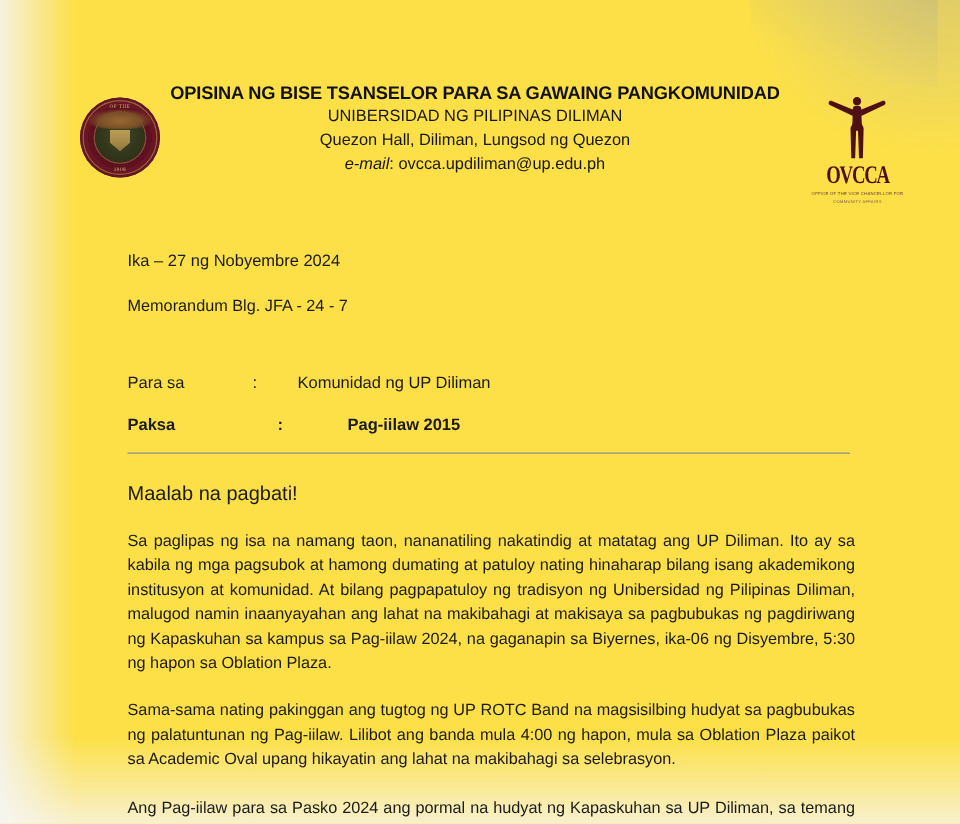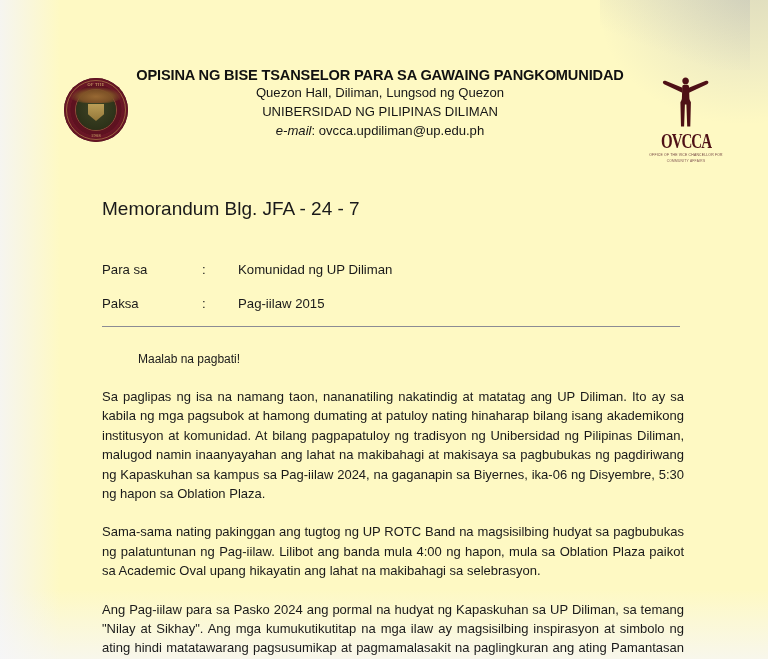--- a/index.html
+++ b/index.html
@@ -13,21 +13,21 @@
     background: #ffffff;
     font-family: "Liberation Sans", sans-serif;
     color: #1c1c1c;
     position: relative;
   }
 
   
   .page {
     position: absolute;
     inset: 0;
-    background: #fef9c3;
+    background: #fde047;
   }
   .scan-shadow-tr {
     position: absolute;
     top: -60px;
     right: -70px;
     width: 230px;
     height: 190px;
     background: radial-gradient(ellipse at 70% 30%, rgba(150,155,180,0.30) 0%, rgba(170,175,198,0.16) 42%, rgba(255,255,255,0) 72%);
     transform: rotate(-14deg);
     pointer-events: none;
@@ -223,54 +223,53 @@
     top: 200px;
     width: 582px;
   }
   .meta-date {
     font-size: 13.2px;
     line-height: 17px;
     margin-bottom: 19px;
     color: #1a1a1a;
   }
   .meta-memo {
-    font-size: 19px;
+    font-size: 13px;
     line-height: 17px;
     color: #1a1a1a;
   }
 
   .addr-block {
     margin-top: 44px;
   }
   .addr-row {
     display: flex;
     align-items: flex-end;
     font-size: 13.2px;
     line-height: 17px;
     color: #1a1a1a;
     margin-bottom: 17px;
   }
   .addr-row .f-label { width: 100px; flex: none; }
   .addr-row .f-colon { width: 36px; flex: none; }
   .addr-row .f-value { flex: 1; }
-  .addr-row.subject { font-weight: normal; margin-bottom: 0; }
+  .addr-row.subject { font-weight: bold; margin-bottom: 0; gap: 20px; }
 
   .divider {
     margin-top: 14px;
     width: 578px;
     height: 1px;
     background: #8c8c94;
   }
 
   .salutation {
     margin-top: 24px;
-    font-size: 12px;
+    font-size: 16px;
     line-height: 17px;
     color: #1a1a1a;
-    margin-left: 36px;
   }
   .para {
     margin-top: 19px;
     font-size: 13px;
     line-height: 19.4px;
     text-align: justify;
     color: #1a1a1a;
   }
 </style>
 </head>
@@ -291,42 +290,43 @@
       <div class="ring-text2"></div>
       <div class="inner"></div>
       <div class="eagle"></div>
       <div class="shield"></div>
       <div class="seal-word top">OF THE</div>
       <div class="seal-word bottom">1908</div>
     </div>
 
     <div class="head-text">
       <div class="head-line1">OPISINA NG BISE TSANSELOR PARA SA GAWAING PANGKOMUNIDAD</div>
+      <div class="head-line">UNIBERSIDAD NG PILIPINAS DILIMAN</div>
       <div class="head-line">Quezon Hall, Diliman, Lungsod ng Quezon</div>
-      <div class="head-line">UNIBERSIDAD NG PILIPINAS DILIMAN</div>
       <div class="head-line email"><span class="lbl">e-mail</span><span>:</span> <span>ovcca.updiliman@up.edu.ph</span></div>
     </div>
 
     <div class="ovcca-logo">
       <svg class="ovcca-figure" viewBox="0 0 70 62">
         <g fill="#4e1016">
           <path d="M34.6 5.5c1.9 0 3.3 1.5 3.3 3.4 0 1.9-1.4 3.4-3.3 3.4s-3.3-1.5-3.3-3.4c0-1.9 1.4-3.4 3.3-3.4z"></path>
           <path d="M33.1 12.8h3.1c1.0 0 1.8 0.9 1.8 2.0l0.4 11.5c0 0.8 0.2 1.4 0.5 1.9l1.0 2.1-0.6 24.2h-3.1l-0.8-21.9h-1.5l-0.8 21.9h-3.1l-0.6-24.2 1.0-2.1c0.3-0.5 0.5-1.1 0.5-1.9l0.4-11.5c0-1.1 0.8-2.0 1.8-2.0z"></path>
           <path d="M31.6 15.8 15.0 9.0c-1.4-0.6-2.6-0.3-3.0 0.7-0.4 1.0 0.3 2.1 1.7 2.7l17.6 8.4z"></path>
           <path d="M37.7 15.8 54.3 9.0c1.4-0.6 2.6-0.3 3.0 0.7 0.4 1.0-0.3 2.1-1.7 2.7l-17.6 8.4z"></path>
         </g>
       </svg>
       <div class="ovcca-word">OVCCA</div>
       <div class="ovcca-sub">OFFICE OF THE VICE CHANCELLOR FOR</div>
       <div class="ovcca-sub2">COMMUNITY AFFAIRS</div>
     </div>
   </div>
 
   <div class="doc-body">
 
+    <div class="meta-date">Ika – 27 ng Nobyembre 2024</div>
     <div class="meta-memo">Memorandum Blg. JFA - 24 - 7</div>
 
     <div class="addr-block">
       <div class="addr-row">
         <span class="f-label">Para sa</span>
         <span class="f-colon">:</span>
         <span class="f-value">Komunidad ng UP Diliman</span>
       </div>
       <div class="addr-row subject">
         <span class="f-label">Paksa</span>

